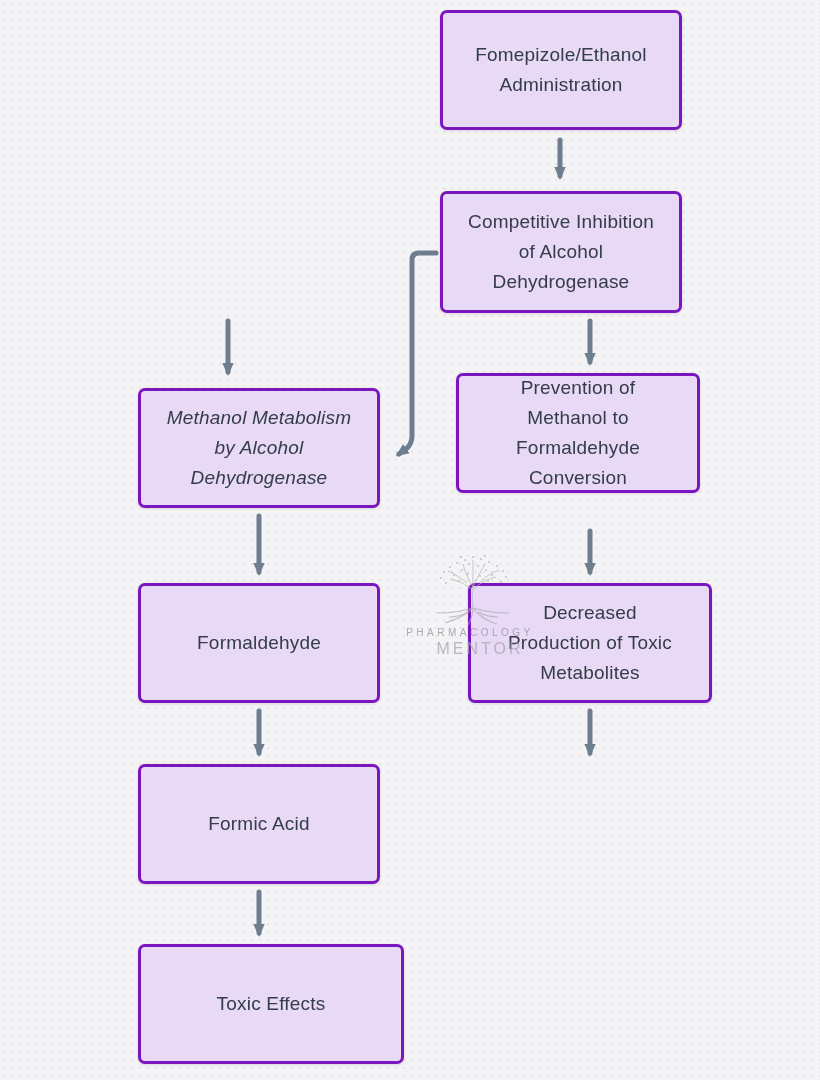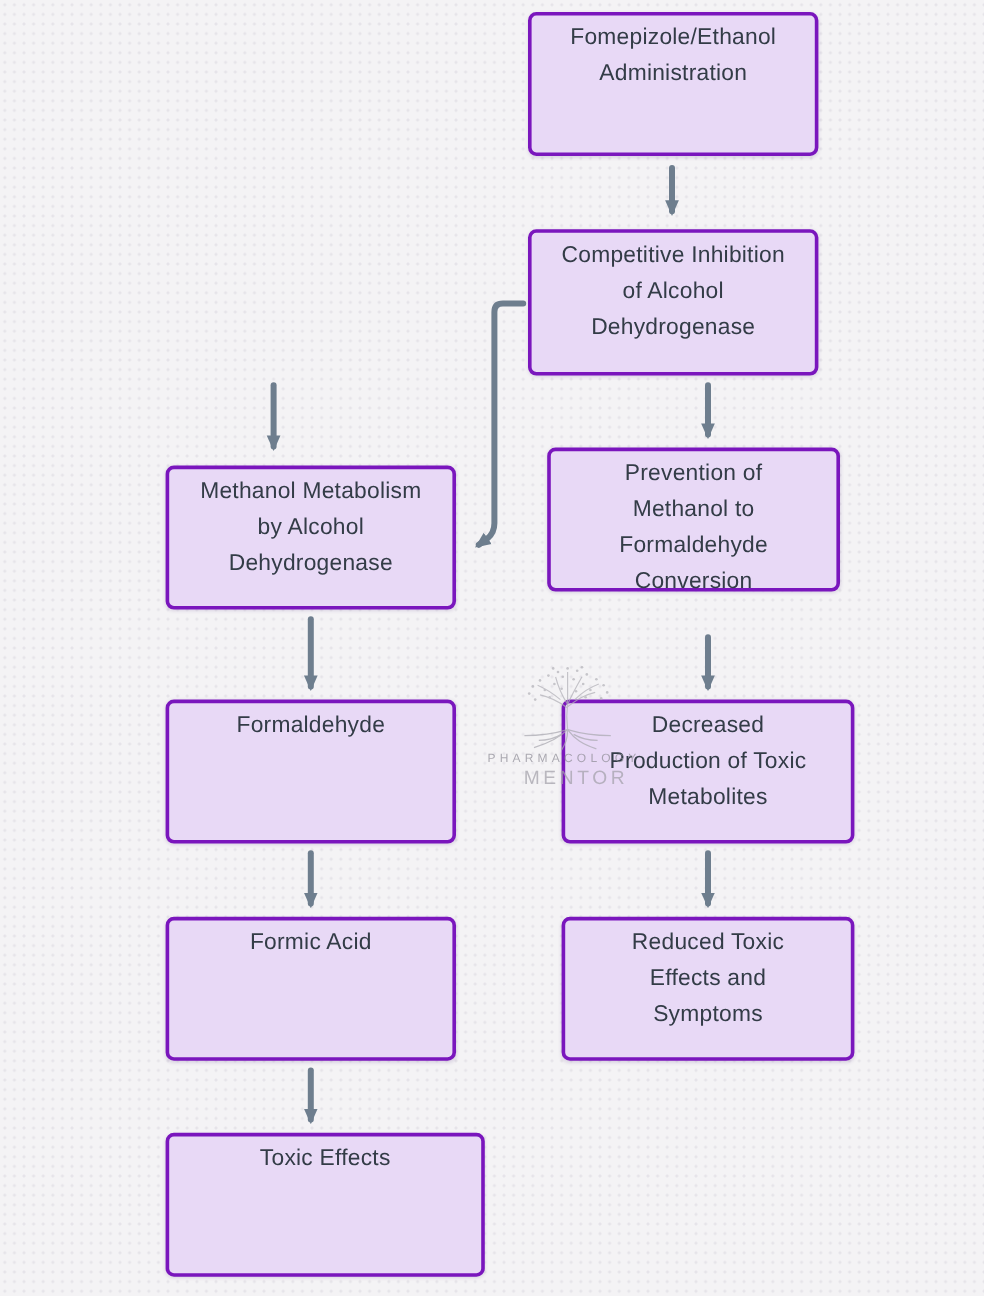--- a/index.html
+++ b/index.html
@@ -21,21 +21,21 @@
     stroke-linecap:round;
     stroke-linejoin:round;
   }
   #arrowhead path { fill:var(--arrow,#6e7e8e); stroke:none; }
   .node {
     position:absolute; z-index:2;
     background:var(--node-fill,#e8d9f6);
     border:3px solid var(--node-border,#7a16bd);
     border-radius:7px;
     box-sizing:border-box;
-    display:flex; justify-content:center;
+    display:flex; align-items:center; justify-content:center;
     text-align:center;
     box-shadow:0 1px 3px rgba(90,50,130,0.16);
     padding:4px 8px;
   }
   .node-label {
     white-space:pre-line;
     font-size:19px;
     line-height:30px;
     font-weight:500;
     color:var(--node-text,#333c47);
@@ -87,21 +87,21 @@
 Administration</span>
   </div>
 
   <div class="node" style="left:440px; top:191px; width:242px; height:122px;">
     <span class="node-label">Competitive Inhibition
 of Alcohol
 Dehydrogenase</span>
   </div>
 
 
-  <div class="node" style="left:138px; top:388px; width:242px; height:120px;">
+  <div class="node" style="left:138px; top:388px; width:242px; height:120px;font-style:italic;">
     <span class="node-label">Methanol Metabolism
 by Alcohol
 Dehydrogenase</span>
   </div>
 
   <div class="node" style="left:456px; top:373px; width:244px; height:120px;">
     <span class="node-label">Prevention of
 Methanol to
 Formaldehyde
 Conversion</span>
@@ -114,25 +114,20 @@
   <div class="node" style="left:468px; top:583px; width:244px; height:120px;">
     <span class="node-label">Decreased
 Production of Toxic
 Metabolites</span>
   </div>
 
   <div class="node" style="left:138px; top:764px; width:242px; height:120px;">
     <span class="node-label">Formic Acid</span>
   </div>
 
-  <div class="node" style="left:468px; top:764px; width:244px; height:120px;">
-    <span class="node-label">Reduced Toxic
-Effects and
-Symptoms</span>
-  </div>
 
   <div class="node" style="left:138px; top:944px; width:266px; height:120px;">
     <span class="node-label">Toxic Effects</span>
   </div>
 
   <div class="watermark">
     <svg class="tree-logo" width="104" height="76" viewBox="0 0 104 76" xmlns="http://www.w3.org/2000/svg">
       <g stroke="#b2b1b8" fill="none" stroke-width="1">
         <path d="M52 58 C51 50 51 44 52 36"></path>
         <path d="M52 40 C44 34 38 31 29 29"></path>

